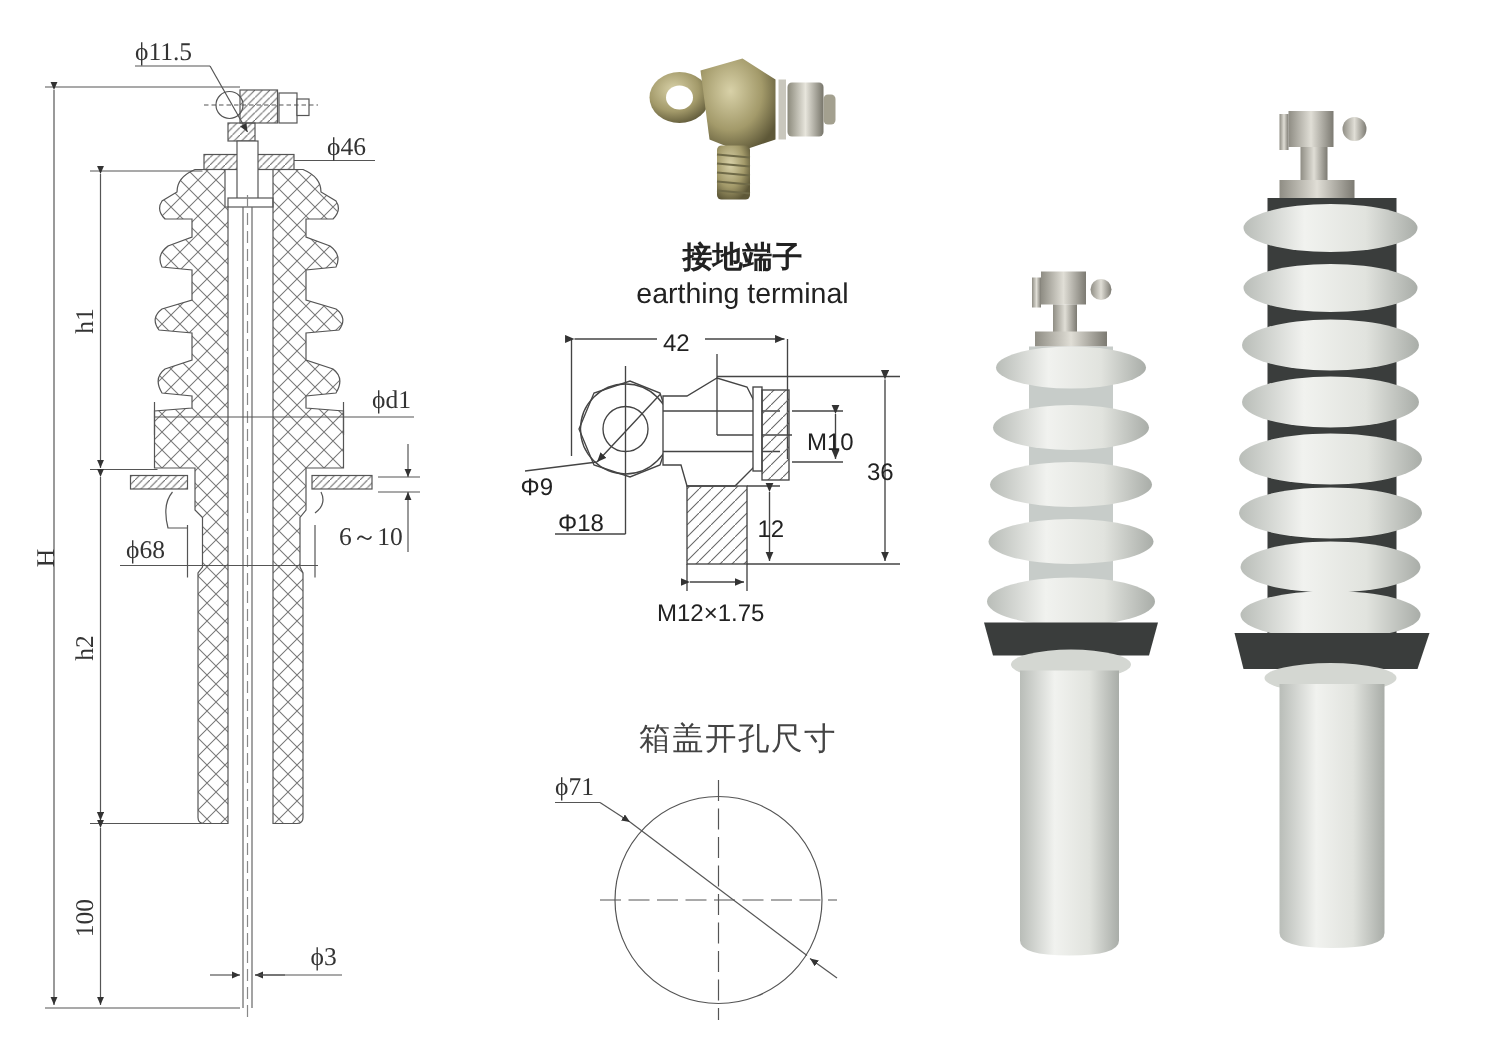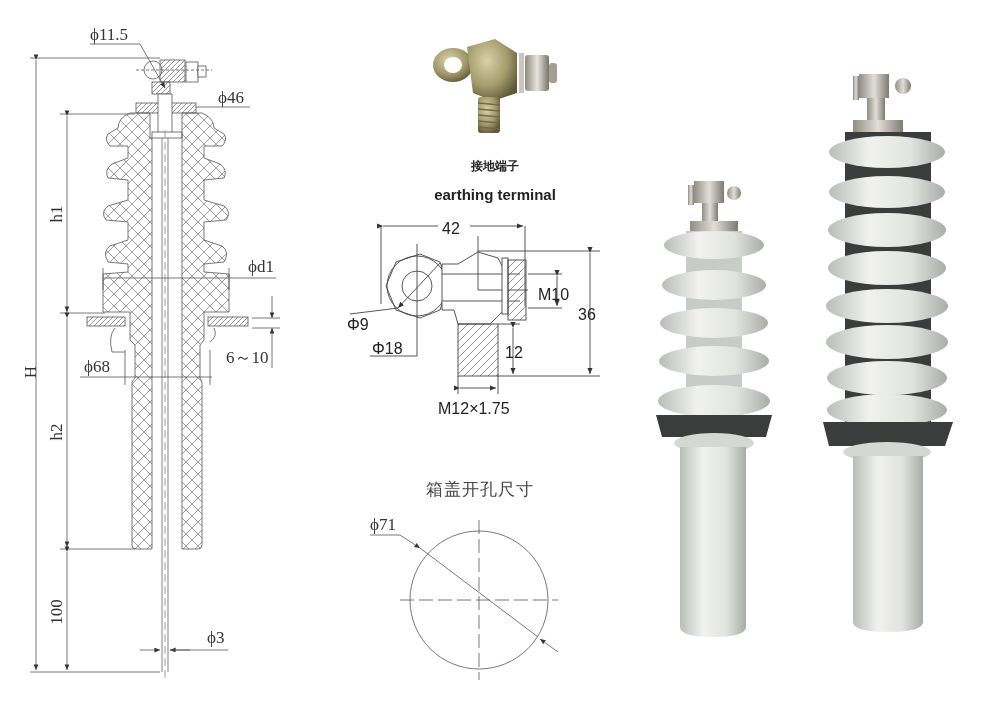--- a/index.html
+++ b/index.html
@@ -3,23 +3,23 @@
   <meta charset="utf-8">
   <style>
     html, body { margin: 0; padding: 0; background: #ffffff; }
     body { width: 1000px; height: 703px; position: relative; overflow: hidden;
            font-family: "DejaVu Serif", "Liberation Serif", serif; }
     .abs { position: absolute; }
     svg { position: absolute; left: 0; top: 0; }
     .dim-text { font-family: "Liberation Serif", "DejaVu Serif", serif; fill: #333; }
     .sans-text { font-family: "Liberation Sans", "DejaVu Sans", sans-serif; fill: #222; }
     .caption { position: absolute; text-align: center; color: #222; }
-    .caption-cn { font-family: "DejaVu Sans", sans-serif; font-size: 12px; font-weight: bold; }
-    .caption-en { font-family: "Liberation Sans", "DejaVu Sans", sans-serif; font-size: 15px; font-weight: bold; }
-    .hole-title { position: absolute; font-family: Liberation Sans, sans-serif; font-size: 17px; color: #444; letter-spacing: 1px; }
+    .caption-cn { font-family: "DejaVu Sans", sans-serif; font-size: 20px; font-weight: bold; }
+    .caption-en { font-family: "Liberation Sans", "DejaVu Sans", sans-serif; font-size: 19px; }
+    .hole-title { position: absolute; font-family: Liberation Sans, sans-serif; font-size: 21px; color: #444; letter-spacing: 1px; }
   </style>
 </head>
 <body>
 
 <div class="abs" style="left:0;top:0;width:330px;height:703px;">
   <svg width="330" height="703" viewBox="0 0 330 703">
     <defs>
       <pattern id="xhatch" width="12" height="12" patternUnits="userSpaceOnUse">
         <path d="M0 0 L12 12 M12 0 L0 12" stroke="#777" stroke-width="0.7"></path>
       </pattern>

